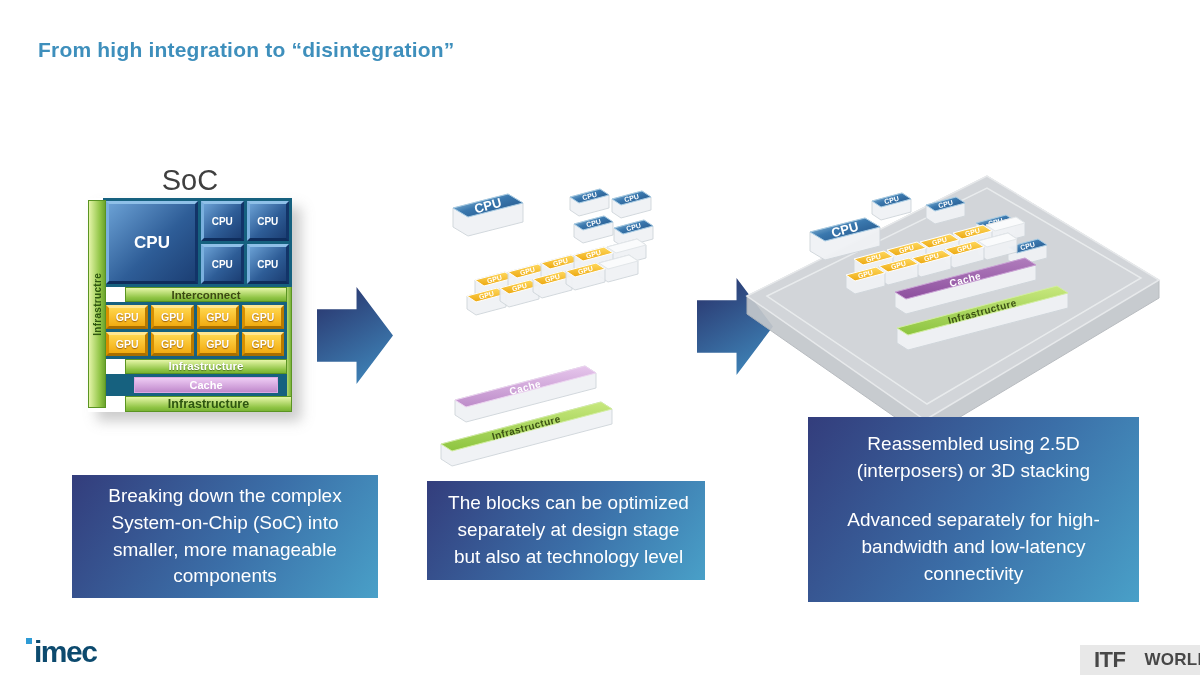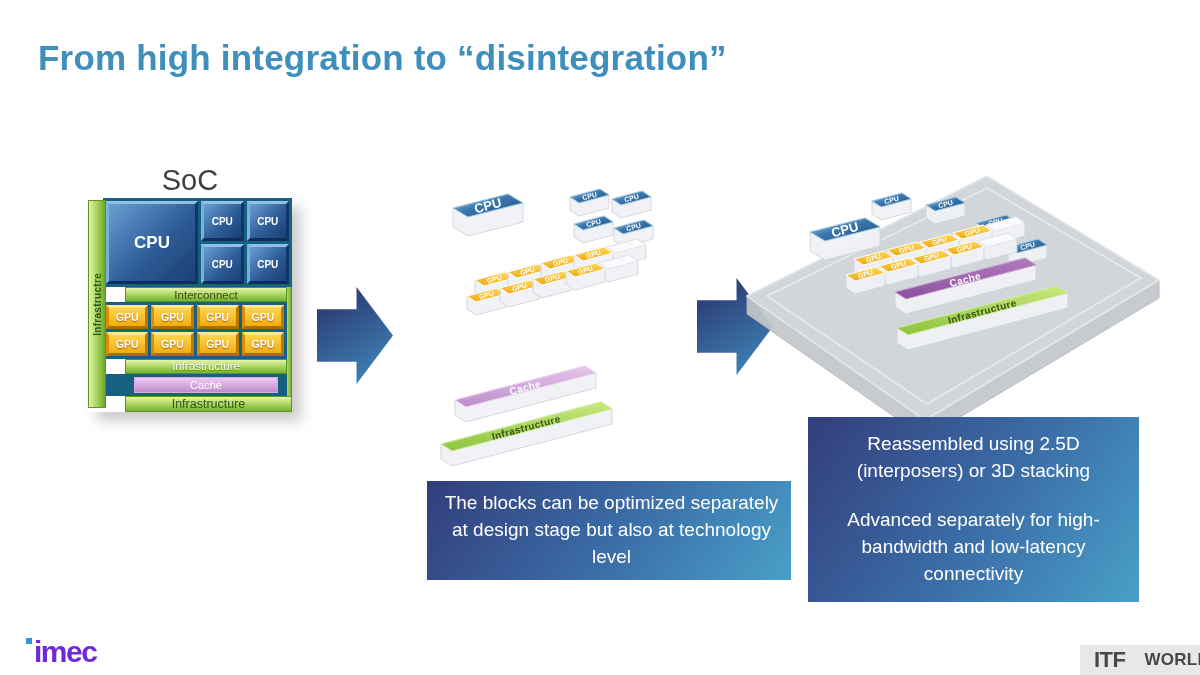--- a/index.html
+++ b/index.html
@@ -1,20 +1,20 @@
 <!DOCTYPE html>
 <html><head>
 <meta charset="utf-8">
 <style>
   html,body{margin:0;padding:0;background:#fff;}
   .slide{position:relative;width:1200px;height:675px;background:#ffffff;overflow:hidden;
          font-family:"Liberation Sans",sans-serif;}
 
   
-  .title{position:absolute;left:38px;top:38px;font-size:35px;font-weight:bold;
+  .title{position:absolute;left:38px;top:38px;font-size:21px;font-weight:bold;
          color:#3e8fbc;letter-spacing:.2px;}
 
   
   .soc-heading{position:absolute;left:88px;top:164px;width:204px;text-align:center;
                font-size:29px;color:#3f3f3f;}
 
   
   .soc{position:absolute;left:88px;top:198px;width:204px;height:214px;
        box-shadow:9px 9px 12px rgba(110,110,110,.35);}
   .soc-side{position:absolute;left:0;top:2px;bottom:4px;width:16px;z-index:2;
@@ -27,21 +27,21 @@
   .soc-main{position:absolute;left:15px;right:0;top:0;bottom:0;display:flex;flex-direction:column;}
   .soc-cpu-area{height:92px;background:#16617f;display:flex;gap:3px;padding:3px;}
   .chip-cpu{background:linear-gradient(135deg,#6aa0d4 0%,#2e5d97 55%,#1c3f74 100%);
             border:3px solid;border-color:#8fc0e8 #123468 #0f2d5c #7ab0de;
             color:#fff;font-weight:bold;display:flex;align-items:center;justify-content:center;}
   .chip-cpu.big{width:86px;font-size:17px;}
   .cpu-grid{flex:1;display:grid;grid-template-columns:1fr 1fr;grid-template-rows:1fr 1fr;gap:3px;}
   .chip-cpu.sm{font-size:10px;}
   .strip{background:linear-gradient(180deg,#e6f6a8,#8fc444 75%,#79b334);
          border:1px solid #5a9422;display:flex;align-items:center;justify-content:center;
-         font-weight:normal;margin-left:22px;}
+         font-weight:bold;margin-left:22px;}
   .strip.interconnect{height:14px;color:#3c4a12;font-size:11.5px;margin-right:5px;position:relative;z-index:1;}
   .soc-gpu-area{background:#16617f;display:grid;grid-template-columns:repeat(4,1fr);
                 grid-auto-rows:24px;gap:3px;padding:3px;margin-right:5px;position:relative;z-index:1;}
   .chip-gpu{background:linear-gradient(180deg,#ffd64d,#f2ab10);
             border:3px solid;border-color:#ffe690 #b87a00 #a86e00 #d89000;
             color:#fff;font-weight:bold;font-size:10.5px;display:flex;align-items:center;
             justify-content:center;text-shadow:0 1px 1px rgba(140,80,0,.85);}
   .strip.infra-mid{height:14px;color:#fff;font-size:11.5px;margin-right:5px;position:relative;z-index:1;
                    text-shadow:0 1px 1px rgba(60,90,20,.75);}
   .soc-cache-row{background:#16617f;padding:3px 9px;margin-right:5px;position:relative;z-index:1;display:flex;}
@@ -72,27 +72,27 @@
   svg .lbl-s{font-size:7px;}
   svg .lbl-big{font-size:13px;}
   svg .lbl-bar{font-size:10px;letter-spacing:.4px;}
   svg .lbl-dark{fill:#3c5214;}
 
   
   .caption{position:absolute;color:#fff;font-size:19px;line-height:1.42;text-align:center;
            background:linear-gradient(125deg,#333d7c 0%,#3b6fa8 55%,#49a0c8 100%);
            display:flex;flex-direction:column;justify-content:center;padding:8px 10px;box-sizing:border-box;}
   .caption-left{left:72px;top:475px;width:306px;height:123px;}
-  .caption-middle{left:427px;top:481px;width:364px;height:99px;padding-left:15px;}
+  .caption-middle{left:427px;top:481px;width:278px;height:99px;padding-left:15px;}
   .caption-right{left:808px;top:417px;width:331px;height:185px;gap:22px;}
 
   
   .imec{position:absolute;left:26px;top:634px;height:36px;}
   .imec-dot{position:absolute;left:0;top:4px;width:6px;height:6px;background:#2e9bd5;}
-  .imec-text{position:absolute;left:8px;top:0;font-size:30px;font-weight:bold;color:#6d28d9;
+  .imec-text{position:absolute;left:8px;top:0;font-size:30px;font-weight:bold;color:#0c4a6e;
              letter-spacing:-1.5px;line-height:36px;}
   .itf-band{position:absolute;left:1080px;top:645px;width:144px;height:30px;background:#e8e8e8;
             display:flex;align-items:center;justify-content:center;color:#474747;}
   .itf-big{font-size:22px;font-weight:bold;letter-spacing:-.5px;}
   .itf-small{font-size:17px;font-weight:bold;margin-left:19px;letter-spacing:.3px;text-align:center;}
 </style>
 </head>
 <body>
 
 <div class="slide">
@@ -346,20 +346,23 @@
       <text class="lbl-bar" x="70" y="-9" text-anchor="middle" transform="rotate(-15 70 -13)">Cache</text>
     </g>
 
     <g transform="translate(152,160)">
       <path class="glass" d="M0,0 L160,-42 L171,-35 L171,-20 L11,22 L0,15 Z"></path>
       <path class="top-green" d="M0,0 L160,-42 L171,-35 L11,7 Z"></path>
       <text class="lbl-bar lbl-dark" x="85" y="-13" text-anchor="middle" transform="rotate(-15 85 -17)">Infrastructure</text>
     </g>
   </svg>
 
+  <div class="caption caption-left">
+    <div>Breaking down the complex System-on-Chip (SoC) into smaller, more manageable components</div>
+  </div>
   <div class="caption caption-middle">
     <div>The blocks can be optimized separately at design stage but also at technology level</div>
   </div>
   <div class="caption caption-right">
     <div>Reassembled using 2.5D (interposers) or 3D stacking</div>
     <div>Advanced separately for high-bandwidth and low-latency connectivity</div>
   </div>
 
   <div class="imec">
     <span class="imec-dot"></span>

